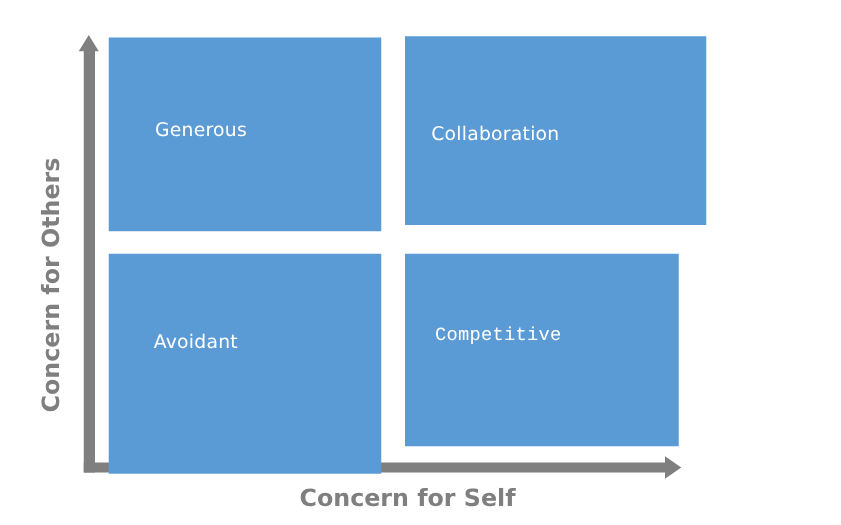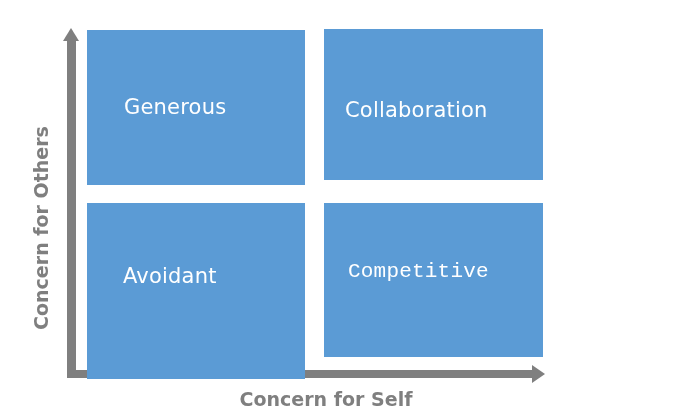--- a/index.html
+++ b/index.html
@@ -1,39 +1,39 @@
 <!DOCTYPE html>
 <html><head>
 <meta charset="utf-8">
 <style>
   html, body { margin: 0; padding: 0; background: #ffffff; }
   body { width: 673px; height: 420px; position: relative; overflow: hidden; font-family: "DejaVu Sans", "Liberation Sans", sans-serif; }
   .box { position: absolute; background: #5b9bd5; }
-  .box-label { position: absolute; color: #ffffff; font-size: 21px; white-space: nowrap; letter-spacing: 0.2px; }
+  .box-label { position: absolute; color: #ffffff; font-size: 15px; white-space: nowrap; letter-spacing: 0.2px; }
   .axis-v { position: absolute; left: 67px; top: 40px; width: 9px; height: 338px; background: #7f7f7f; }
   .axis-v-head { position: absolute; left: 63px; top: 28px; width: 0; height: 0; border-left: 8.5px solid transparent; border-right: 8.5px solid transparent; border-bottom: 13px solid #7f7f7f; }
   .axis-h { position: absolute; left: 67px; top: 370px; width: 466px; height: 8px; background: #7f7f7f; }
   .axis-h-head { position: absolute; left: 532px; top: 365px; width: 0; height: 0; border-top: 9px solid transparent; border-bottom: 9px solid transparent; border-left: 13px solid #7f7f7f; }
   .axis-label { position: absolute; color: #7f7f7f; font-weight: bold; font-size: 19px; white-space: nowrap; }
   .y-label { left: 41px; top: 228px; transform: translate(-50%, -50%) rotate(-90deg); }
   .x-label { left: 326px; top: 399px; transform: translate(-50%, -50%); }
 </style>
 </head>
 <body>
 
 <div>
   <div class="axis-v"></div>
   <div class="axis-v-head"></div>
   <div class="axis-h"></div>
   <div class="axis-h-head"></div>
 
   <div class="box" style="left:87px; top:30px; width:218px; height:155px;">
     <span class="box-label" style="left:37px; top:65px;">Generous</span>
   </div>
-  <div class="box" style="left:324px; top:29px; width:219px; height:151px;">
+  <div class="box" style="left:324px; top:29px; width:241px; height:151px;">
     <span class="box-label" style="left:21px; top:69px;">Collaboration</span>
   </div>
   <div class="box" style="left:87px; top:203px; width:218px; height:176px;">
     <span class="box-label" style="left:36px; top:61px;">Avoidant</span>
   </div>
   <div class="box" style="left:324px; top:203px; width:219px; height:154px;font-family:Liberation Mono, monospace;">
     <span class="box-label" style="left:24px; top:57px;">Competitive</span>
   </div>
 
   <div class="axis-label y-label">Concern for Others</div>

